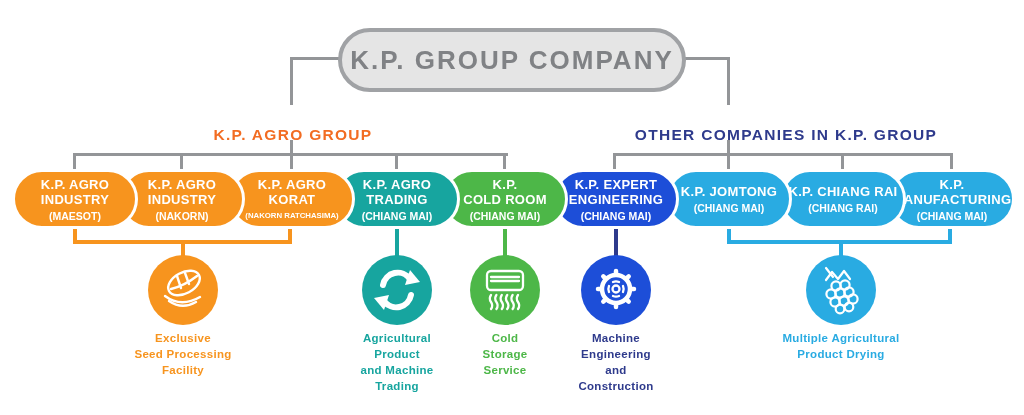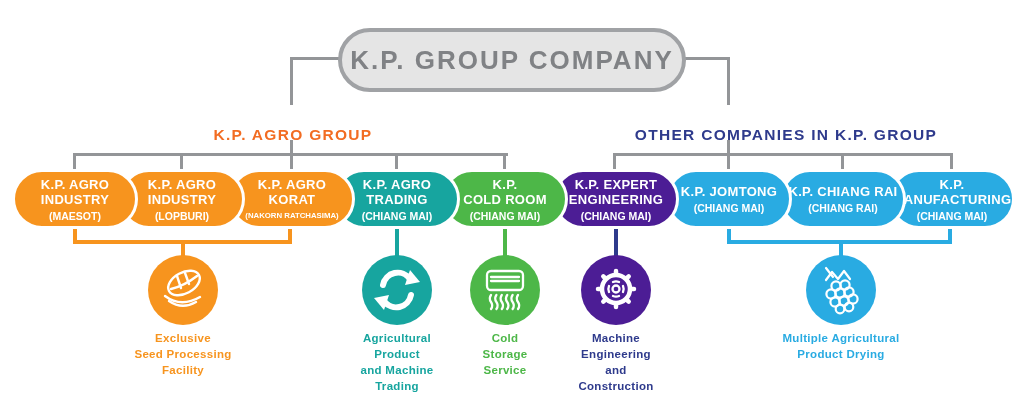--- a/index.html
+++ b/index.html
@@ -36,21 +36,21 @@
     display:flex; flex-direction:column; align-items:center; justify-content:center;
     color:#fff; text-align:center;
   }
   .pill .pline { font-size:13px; line-height:15px; letter-spacing:0.3px; white-space:nowrap; }
   .pill .ploc  { font-size:10.5px; line-height:12px; margin-top:3px; white-space:nowrap; }
   .pill .ploc.tiny { font-size:7.8px; letter-spacing:0; }
   .pill .pline.small { font-size:13px; }
   .bg-orange { background:#F7941E; }
   .bg-teal   { background:#17A59F; }
   .bg-green  { background:#4DB748; }
-  .bg-navy   { background:#4c1d95; }
+  .bg-navy   { background:#1d4ed8; }
   .bg-blue   { background:#29ABE2; }
 
   .service { position:absolute; top:255px; width:160px; text-align:center; }
   .service .icon-circle {
     width:70px; height:70px; border-radius:50%; margin:0 auto;
     display:flex; align-items:center; justify-content:center;
   }
   .service .caption { margin-top:5px; font-size:11.5px; line-height:16px; letter-spacing:0.3px; }
   .txt-orange { color:#F7941E; }
   .txt-teal   { color:#17A59F; }
@@ -87,21 +87,21 @@
   <div class="group-header hdr-other">OTHER COMPANIES IN K.P. GROUP</div>
 
   <div class="pill bg-orange" style="left:12px;z-index:9;">
     <div class="pline">K.P. AGRO</div>
     <div class="pline">INDUSTRY</div>
     <div class="ploc">(MAESOT)</div>
   </div>
   <div class="pill bg-orange" style="left:119px;z-index:8;">
     <div class="pline">K.P. AGRO</div>
     <div class="pline">INDUSTRY</div>
-    <div class="ploc">(LOPBURI)</div>
+    <div class="ploc">(NAKORN)</div>
   </div>
   <div class="pill bg-orange" style="left:229px;z-index:7;">
     <div class="pline">K.P. AGRO</div>
     <div class="pline">KORAT</div>
     <div class="ploc tiny">(NAKORN RATCHASIMA)</div>
   </div>
   <div class="pill bg-teal" style="left:334px;z-index:6;">
     <div class="pline">K.P. AGRO</div>
     <div class="pline">TRADING</div>
     <div class="ploc">(CHIANG MAI)</div>

